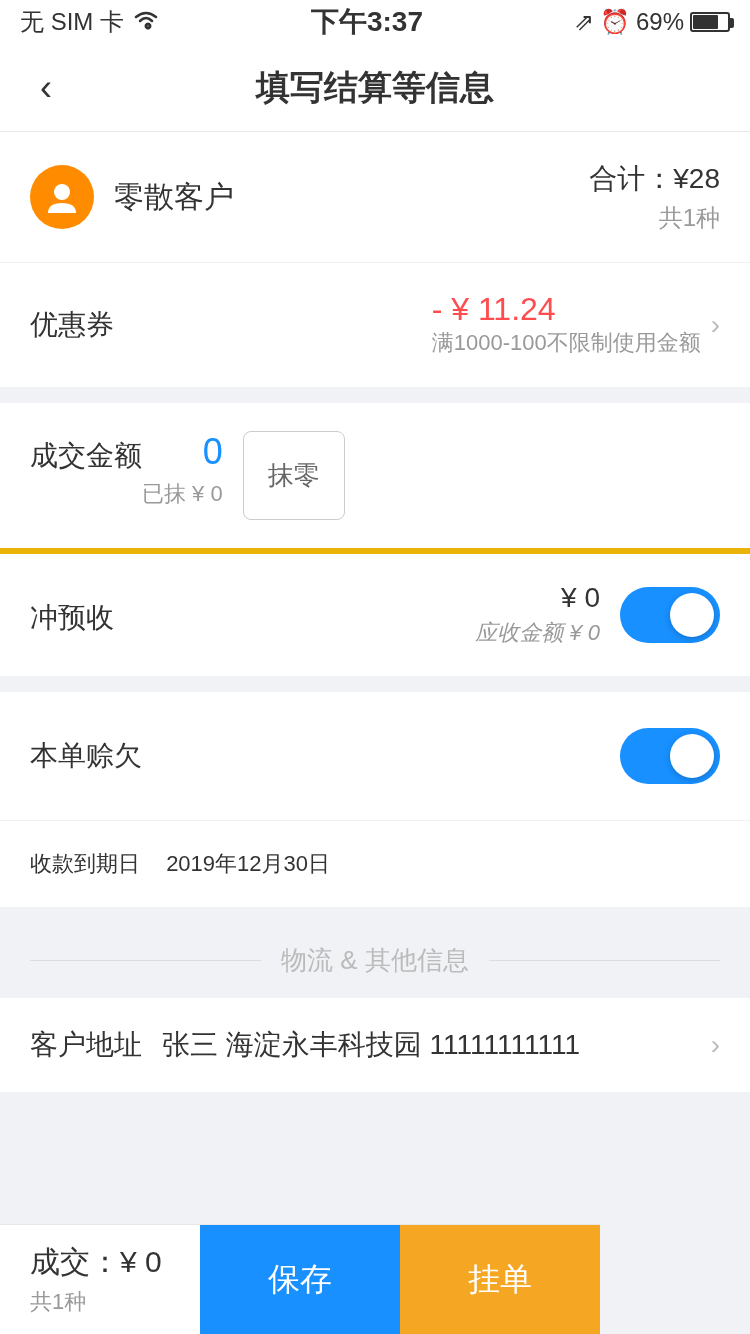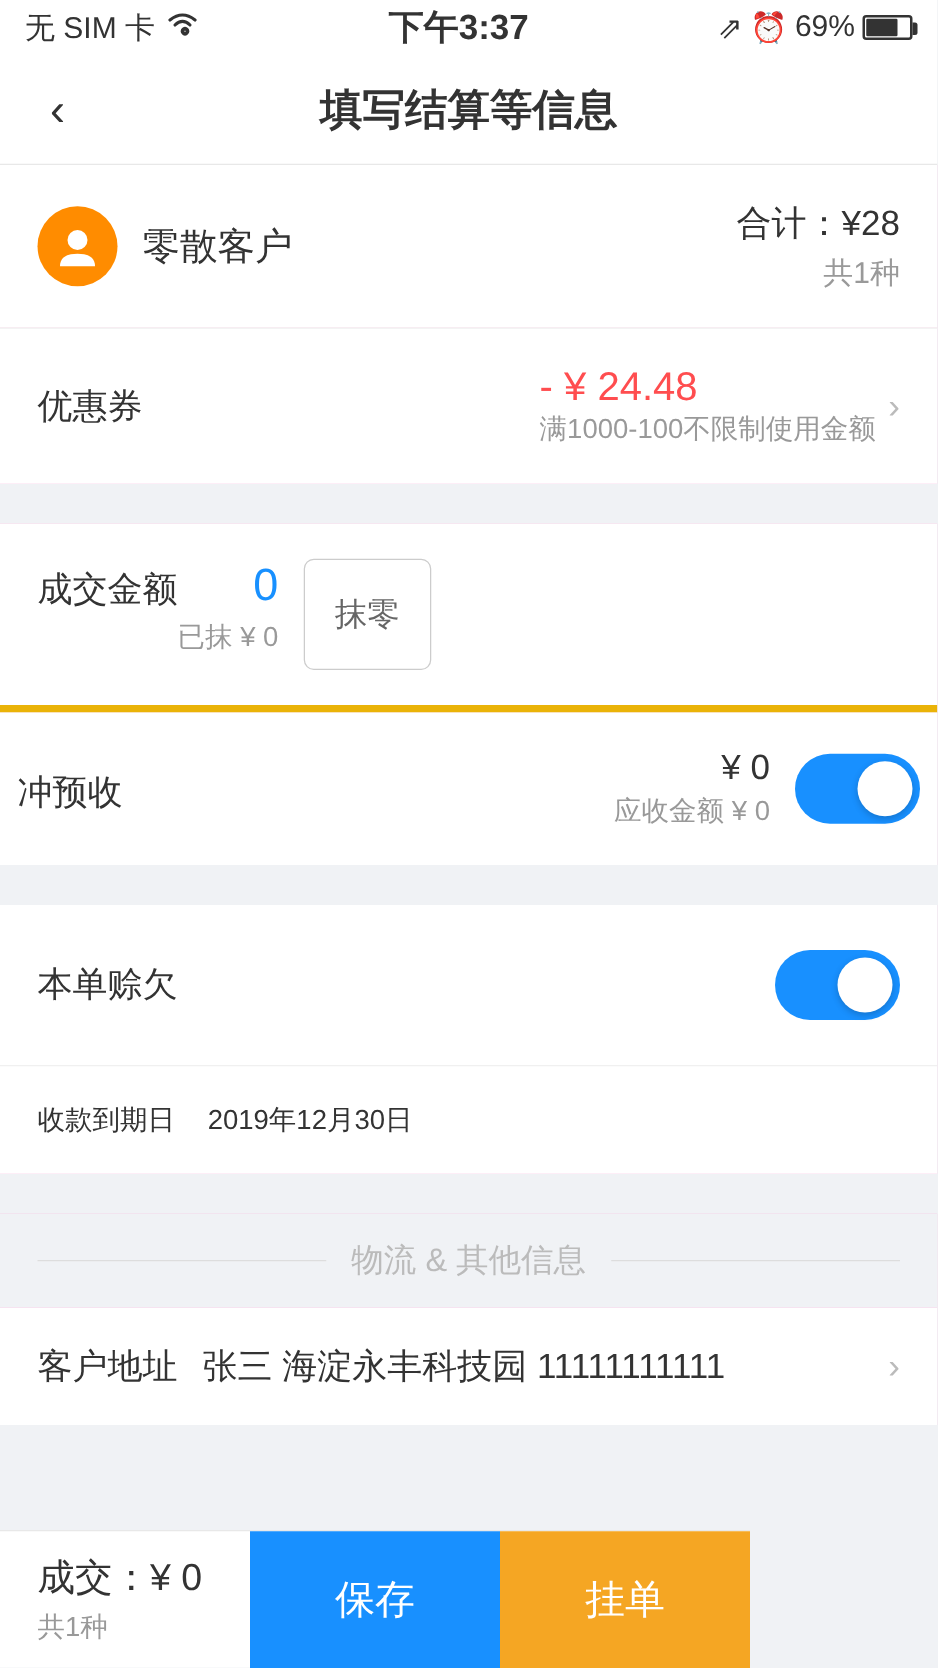--- a/index.html
+++ b/index.html
@@ -73,22 +73,22 @@
       color: #333;
     }
     
     .content {
       flex: 1;
       overflow-y: auto;
       padding-bottom: 120px;
     }
     
     .section {
-      background: #f9a8d4;
-      margin-bottom: 16px;
+      background: #b91c1c;
+      margin-bottom: 0;
     }
     
     .customer-row {
       display: flex;
       justify-content: space-between;
       align-items: center;
       padding: 28px 30px;
       background: #fff;
     }
     .customer-left { display: flex; align-items: center; gap: 20px; }
@@ -145,27 +145,27 @@
       color: #666;
       background: #fff;
       cursor: pointer;
       white-space: nowrap;
     }
     
     .prereceive-row {
       display: flex;
       justify-content: space-between;
       align-items: center;
-      padding: 28px 14px;
+      padding: 28px 30px;
       background: #fff;
     }
     .prereceive-right { display: flex; align-items: center; gap: 20px; }
     .prereceive-value-wrap { text-align: right; }
     .prereceive-main { font-size: 28px; color: #333; }
-    .prereceive-sub { font-size: 22px; color: #999; margin-top: 4px; }
+    .prereceive-sub { font-size: 22px; color: #999; margin-top: 4px; font-style: italic; }
     
     .toggle {
       width: 100px; height: 56px;
       border-radius: 28px;
       background: #1890ff;
       position: relative;
       cursor: pointer;
       flex-shrink: 0;
     }
     .toggle-knob {
@@ -305,21 +305,21 @@
       <div class="customer-right">
         <div class="total-price">合计：¥28</div>
         <div class="total-count">共1种</div>
       </div>
     </div>
 
     <div class="coupon-row">
       <div class="coupon-label">优惠券</div>
       <div class="coupon-right">
         <div>
-          <div class="coupon-discount">- ¥ 24.48</div>
+          <div class="coupon-discount">- ¥ 11.24</div>
           <div class="coupon-desc">满1000-100不限制使用金额</div>
         </div>
         <div class="chevron">›</div>
       </div>
     </div>
   </div>
 
   <div class="section-divider"></div>
 
   <div class="section">

